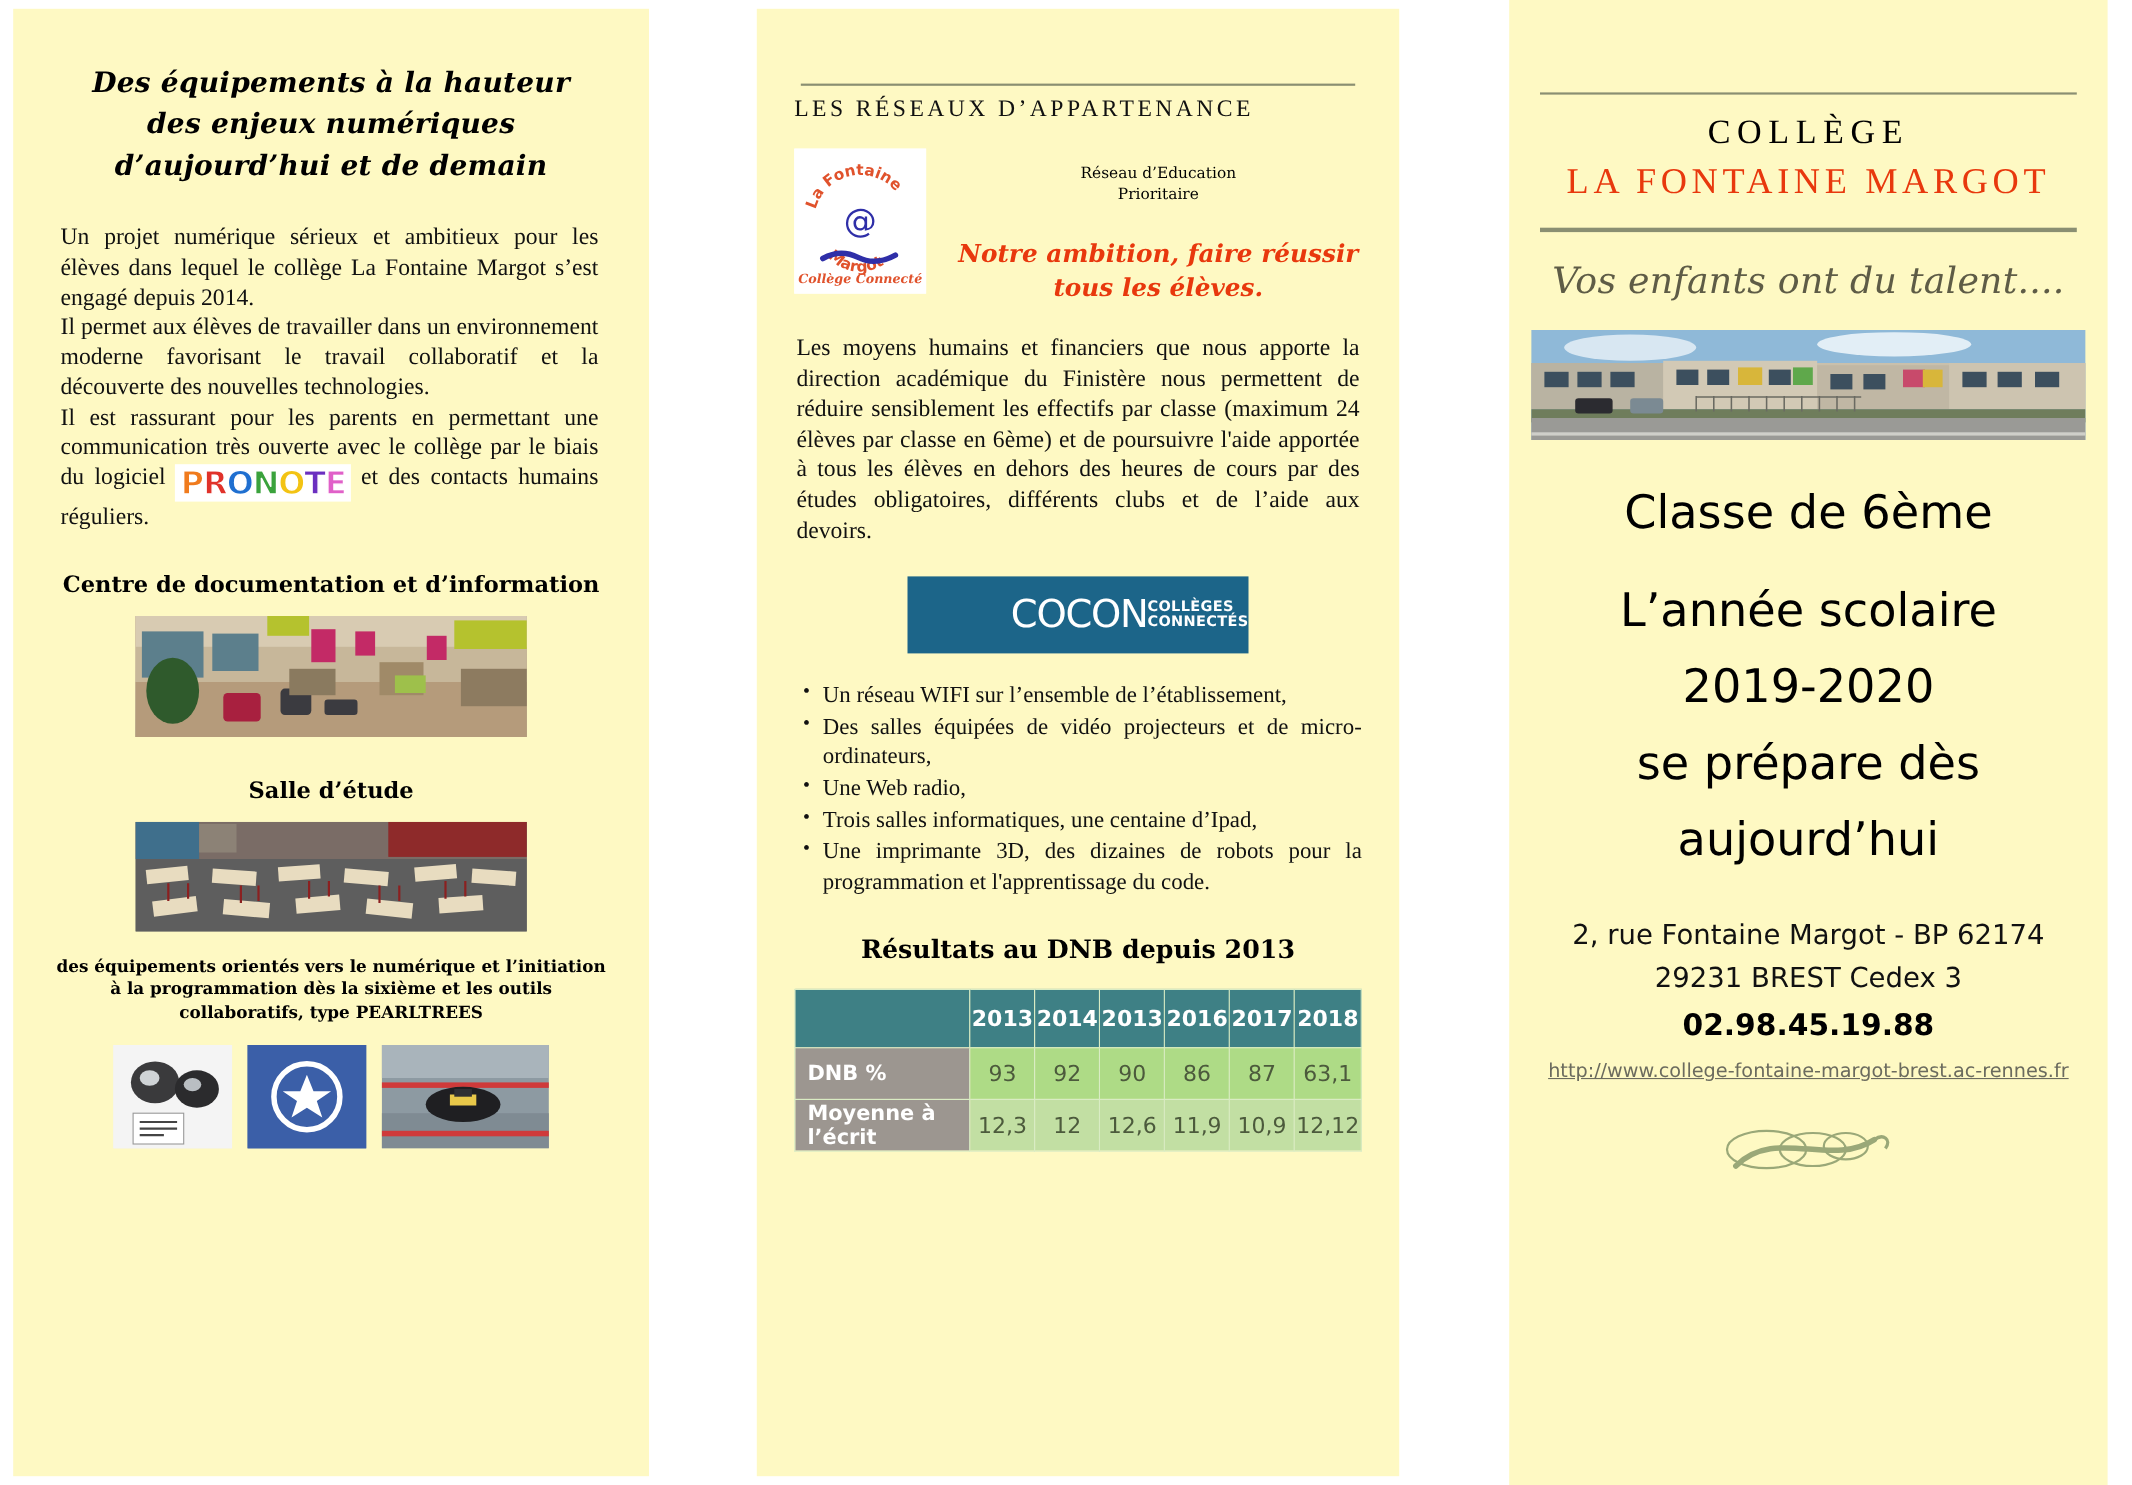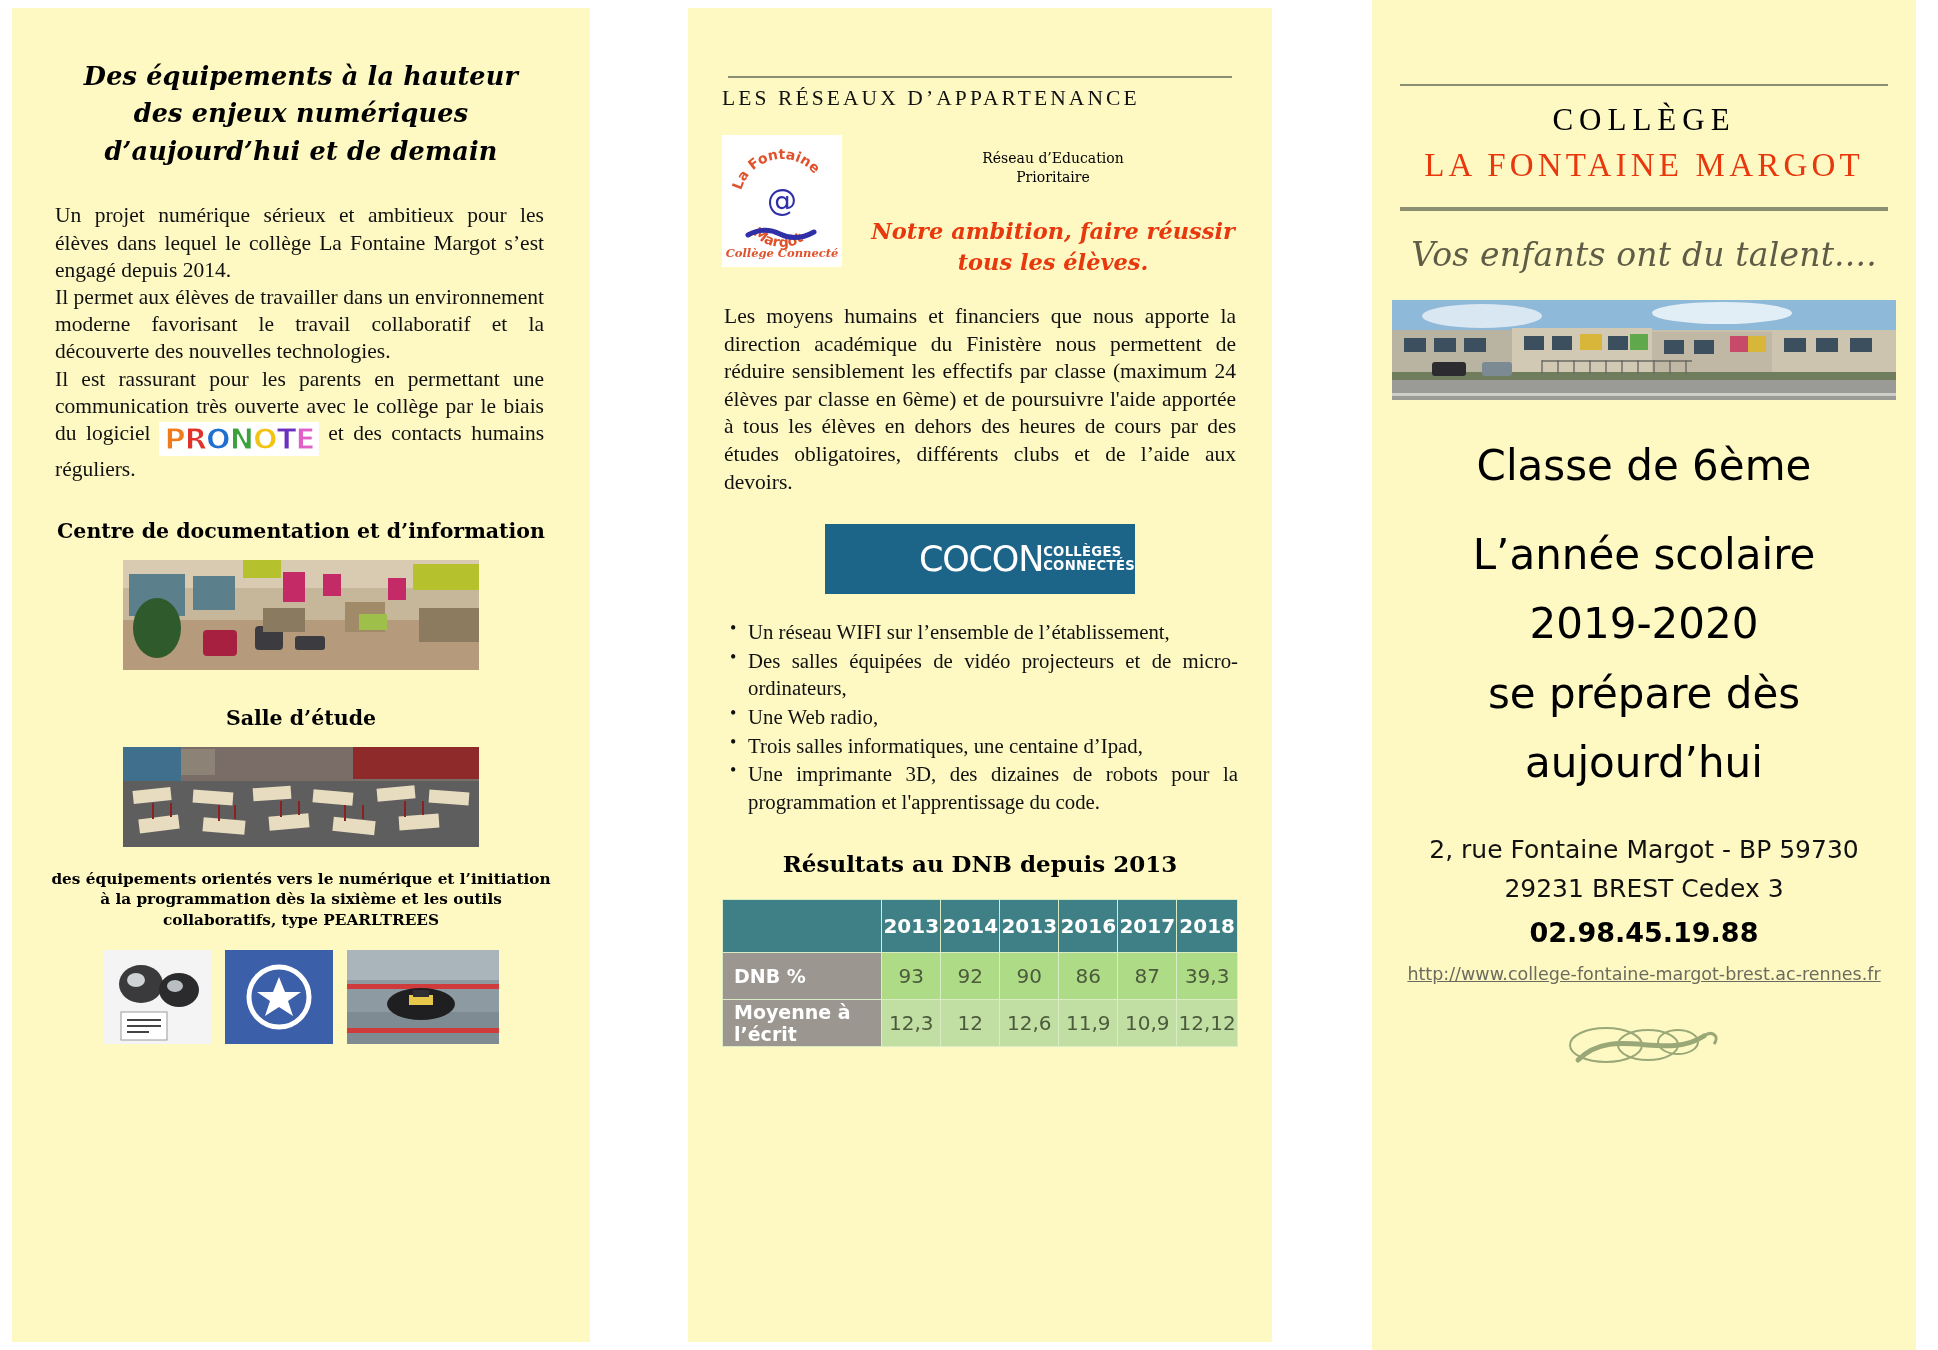--- a/index.html
+++ b/index.html
@@ -264,21 +264,21 @@
         </tr>
       </thead>
       <tbody>
         <tr class="r1">
           <td class="rowhead">DNB %</td>
           <td class="val">93</td>
           <td class="val">92</td>
           <td class="val">90</td>
           <td class="val">86</td>
           <td class="val">87</td>
-          <td class="val">39,3</td>
+          <td class="val">63,1</td>
         </tr>
         <tr class="r2">
           <td class="rowhead">Moyenne à l’écrit</td>
           <td class="val">12,3</td>
           <td class="val">12</td>
           <td class="val">12,6</td>
           <td class="val">11,9</td>
           <td class="val">10,9</td>
           <td class="val">12,12</td>
         </tr>
@@ -337,21 +337,21 @@
 
     <div class="p3-big">
       <div>Classe de 6ème</div>
       <div style="margin-top:22px">L’année scolaire</div>
       <div>2019-2020</div>
       <div>se prépare  dès</div>
       <div>aujourd’hui</div>
     </div>
 
     <div class="p3-addr">
-      <div>2, rue Fontaine Margot - BP 59730</div>
+      <div>2, rue Fontaine Margot - BP 62174</div>
       <div>29231 BREST Cedex 3</div>
     </div>
     <div class="p3-phone">02.98.45.19.88</div>
     <a class="p3-url" href="#">http://www.college-fontaine-margot-brest.ac-rennes.fr</a>
 
     <div class="p3-orn">
       <svg width="200" height="62" viewBox="0 0 200 62">
         <g fill="none" stroke="#9aa878" stroke-width="2">
           <ellipse cx="62" cy="31" rx="36" ry="17"></ellipse>
           <ellipse cx="104" cy="31" rx="30" ry="15"></ellipse>

